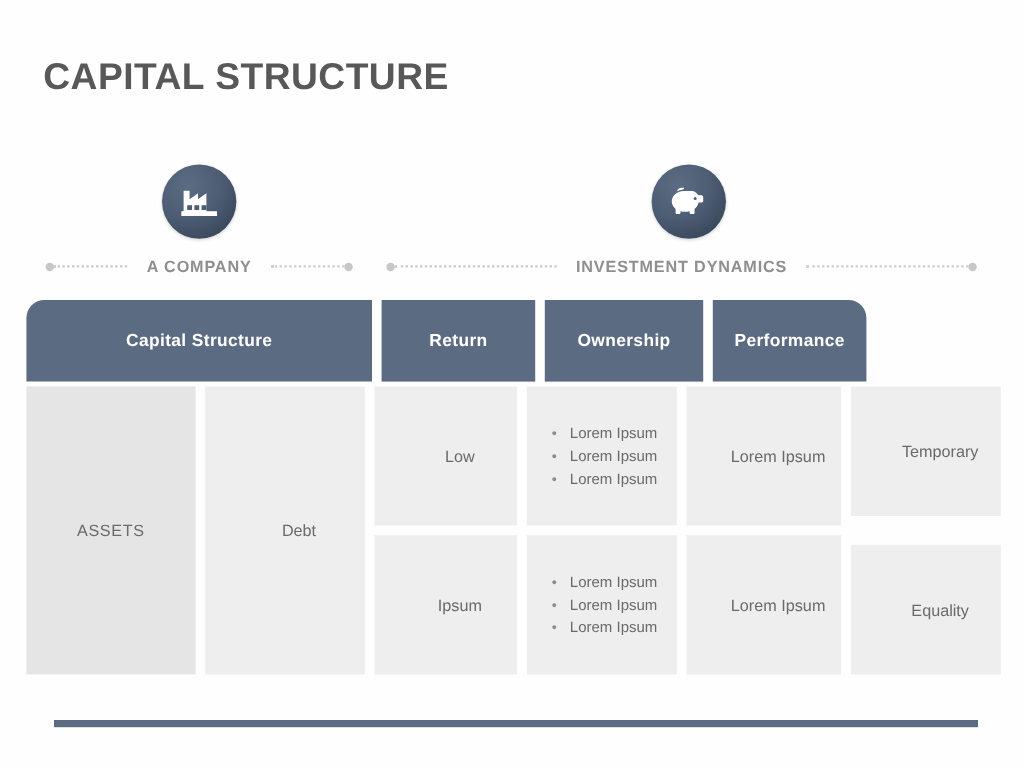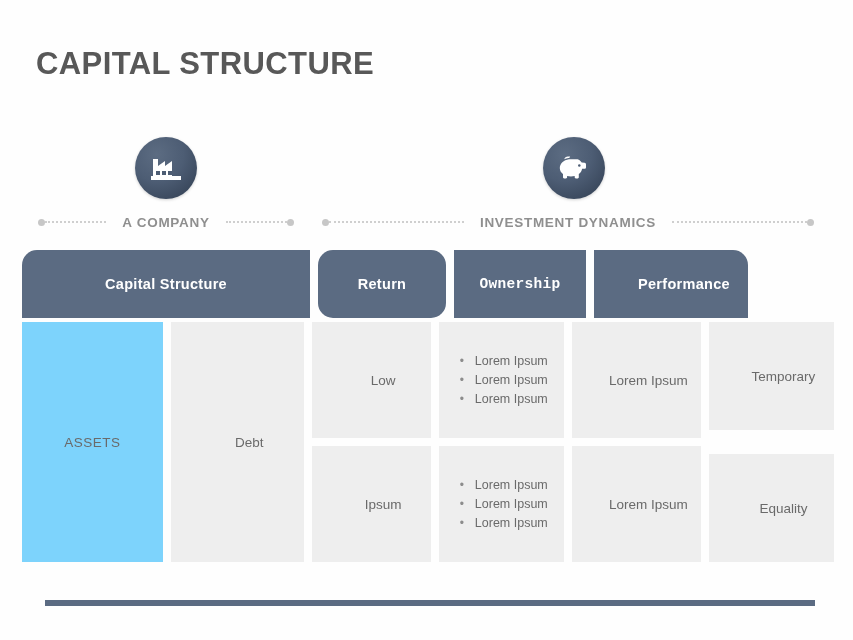--- a/index.html
+++ b/index.html
@@ -104,42 +104,42 @@
     background: #5b6b82;
     display: flex;
     align-items: center;
     justify-content: center;
     color: #ffffff;
     font-size: 14.5px;
     font-weight: bold;
     letter-spacing: 0.3px;
   }
   .hcell.rtl { border-top-left-radius: 15px; }
-  .hcell.rtr { border-top-right-radius: 15px; padding-left: 26px; }
+  .hcell.rtr { border-top-right-radius: 15px; }
 
   
   .hcell.c-cap  { width: 288px; }
   .hcell.c-risk { width: 122px; }
-  .hcell.c-ret  { width: 128px; border-radius: 15px; }
-  .hcell.c-own  { width: 132px; font-family: Liberation Mono, monospace; }
+  .hcell.c-ret  { width: 128px; }
+  .hcell.c-own  { width: 132px; }
   .hcell.c-perf { width: 128px; }
 
   .body-grid {
     position: absolute;
     left: 0;
     top: 72px;
     width: 100%;
     height: 240px;
     display: flex;
     gap: 8px;
   }
 
   .col-assets {
     width: 144px;
-    background: #7dd3fc;
+    background: #e5e5e5;
     display: flex;
     align-items: center;
     justify-content: center;
     font-size: 13.5px;
     color: #6a6a6a;
     letter-spacing: 0.5px;
   }
 
   .col-stack {
     display: flex;

